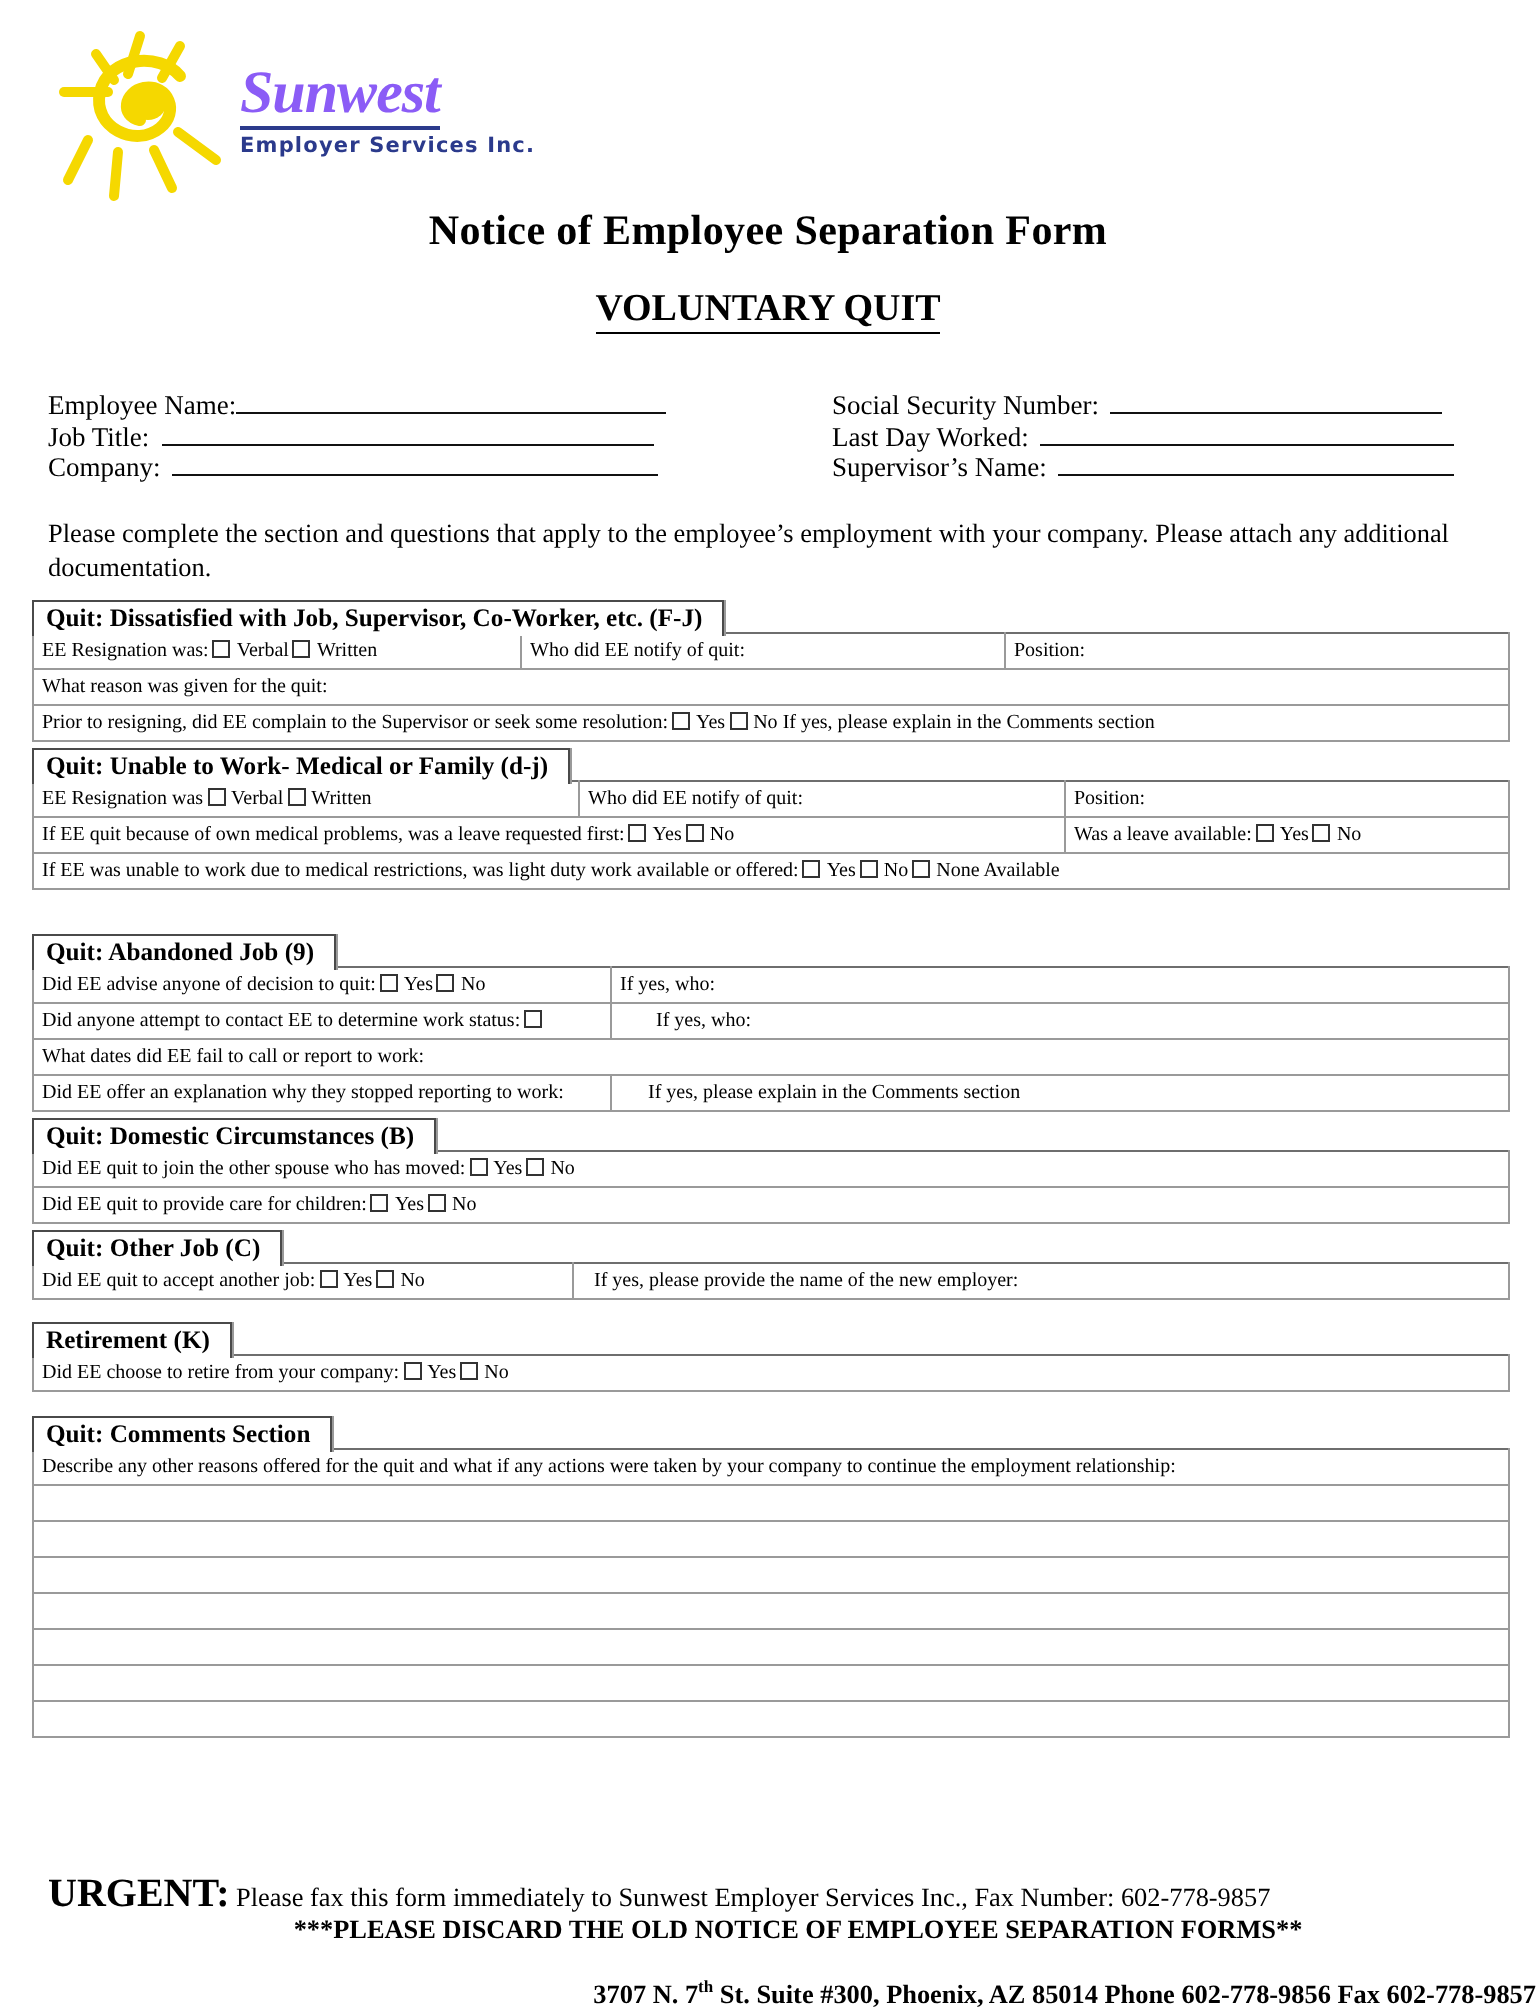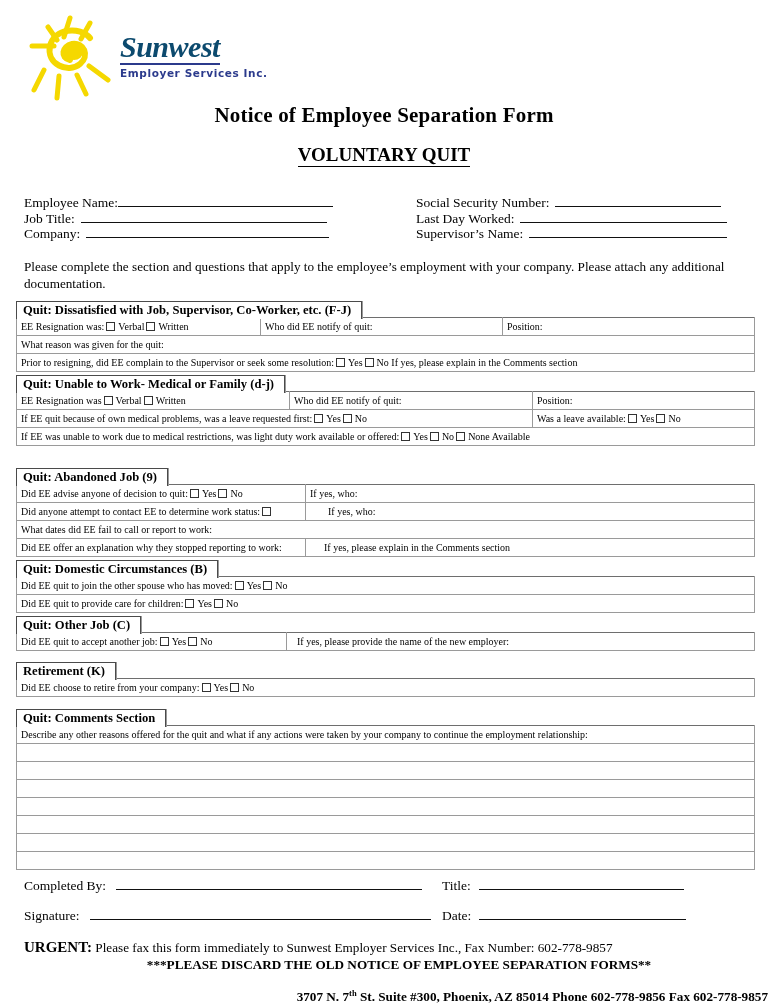--- a/index.html
+++ b/index.html
@@ -35,21 +35,21 @@
     position: absolute;
     left: 96px;
     top: 18px;
     line-height: 1;
   }
   .brand-main {
     font-family: "Liberation Serif", serif;
     font-weight: bold;
     font-size: 30px;
     font-style: italic;
-    color: #0c4a6e;
+    color: #8b5cf6;
     letter-spacing: -0.5px;
     border-bottom: 2px solid #2b3a8c;
     display: inline-block;
     padding-bottom: 1px;
   }
   .brand-sub {
     font-family: "DejaVu Sans", sans-serif;
     font-weight: bold;
     font-size: 10.5px;
     color: #2b3a8c;
@@ -183,21 +183,21 @@
   .sig-right { display: inline-block; width: 300px; }
 
   .urgent {
     position: absolute;
     left: 24px;
     top: 938px;
     width: 724px;
     font-size: 13.2px;
     line-height: 18px;
   }
-  .urgent b.lbl { font-size: 15px; font-weight: bold; }
+  .urgent b.lbl { font-size: 20px; font-weight: bold; }
   .discard {
     position: absolute;
     left: 0; right: 0;
     top: 957px;
     text-align: center;
     font-size: 13.2px;
     font-weight: bold;
     padding-left: 30px;
   }
   .address {
@@ -403,28 +403,20 @@
       <tr>
             <td class="blank"></td>
           </tr>
       <tr>
             <td class="blank"></td>
           </tr>
     </tbody>
       </table>
   </div>
 
-  <div class="sigblock">
-    <div class="sigrow">
-      <span class="sig-left"><span>Completed By:</span><span class="fline" style="width:306px;margin-left:10px"></span></span><span class="sig-right"><span>Title:</span><span class="fline" style="width:205px;margin-left:8px"></span></span>
-    </div>
-    <div class="sigrow">
-      <span class="sig-left"><span>Signature:</span><span class="fline" style="width:341px;margin-left:10px"></span></span><span class="sig-right"><span>Date:</span><span class="fline" style="width:207px;margin-left:8px"></span></span>
-    </div>
-  </div>
 
   <div class="urgent">
     <b class="lbl">URGENT:</b>
     <span>Please fax this form immediately to Sunwest Employer Services Inc., Fax Number:  602-778-9857</span>
   </div>
   <div class="discard">***PLEASE DISCARD THE OLD NOTICE OF EMPLOYEE SEPARATION FORMS**</div>
   <div class="address"><span>3707 N. 7</span><sup>th</sup><span> St. Suite #300, Phoenix, AZ 85014 Phone 602-778-9856 Fax 602-778-9857</span></div>
 
 </div>
 

